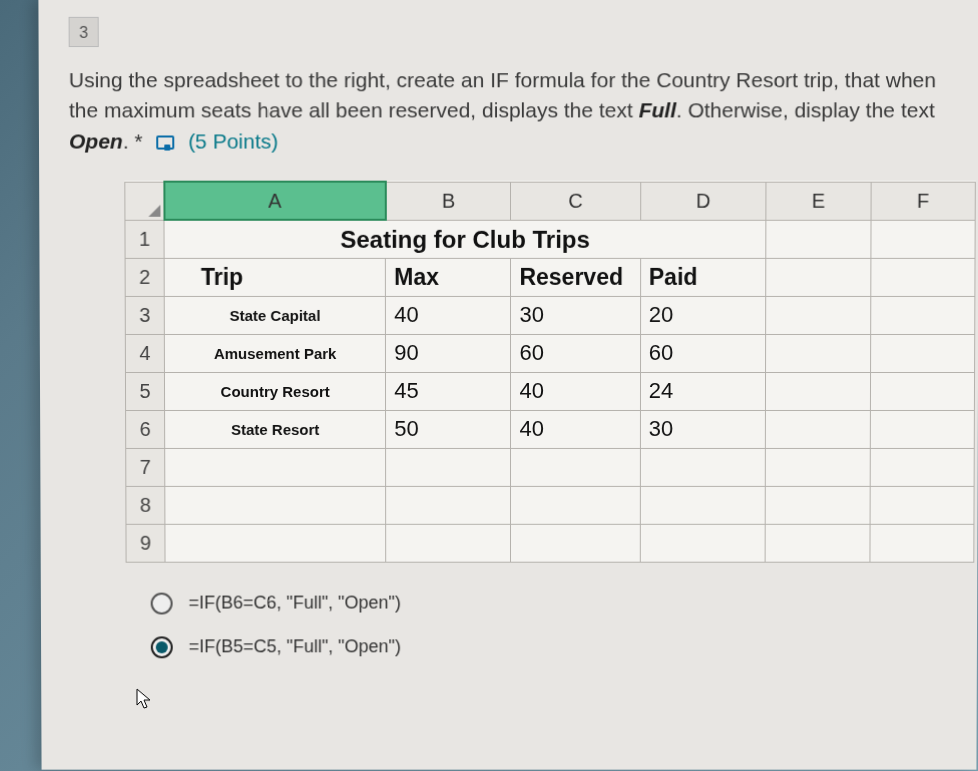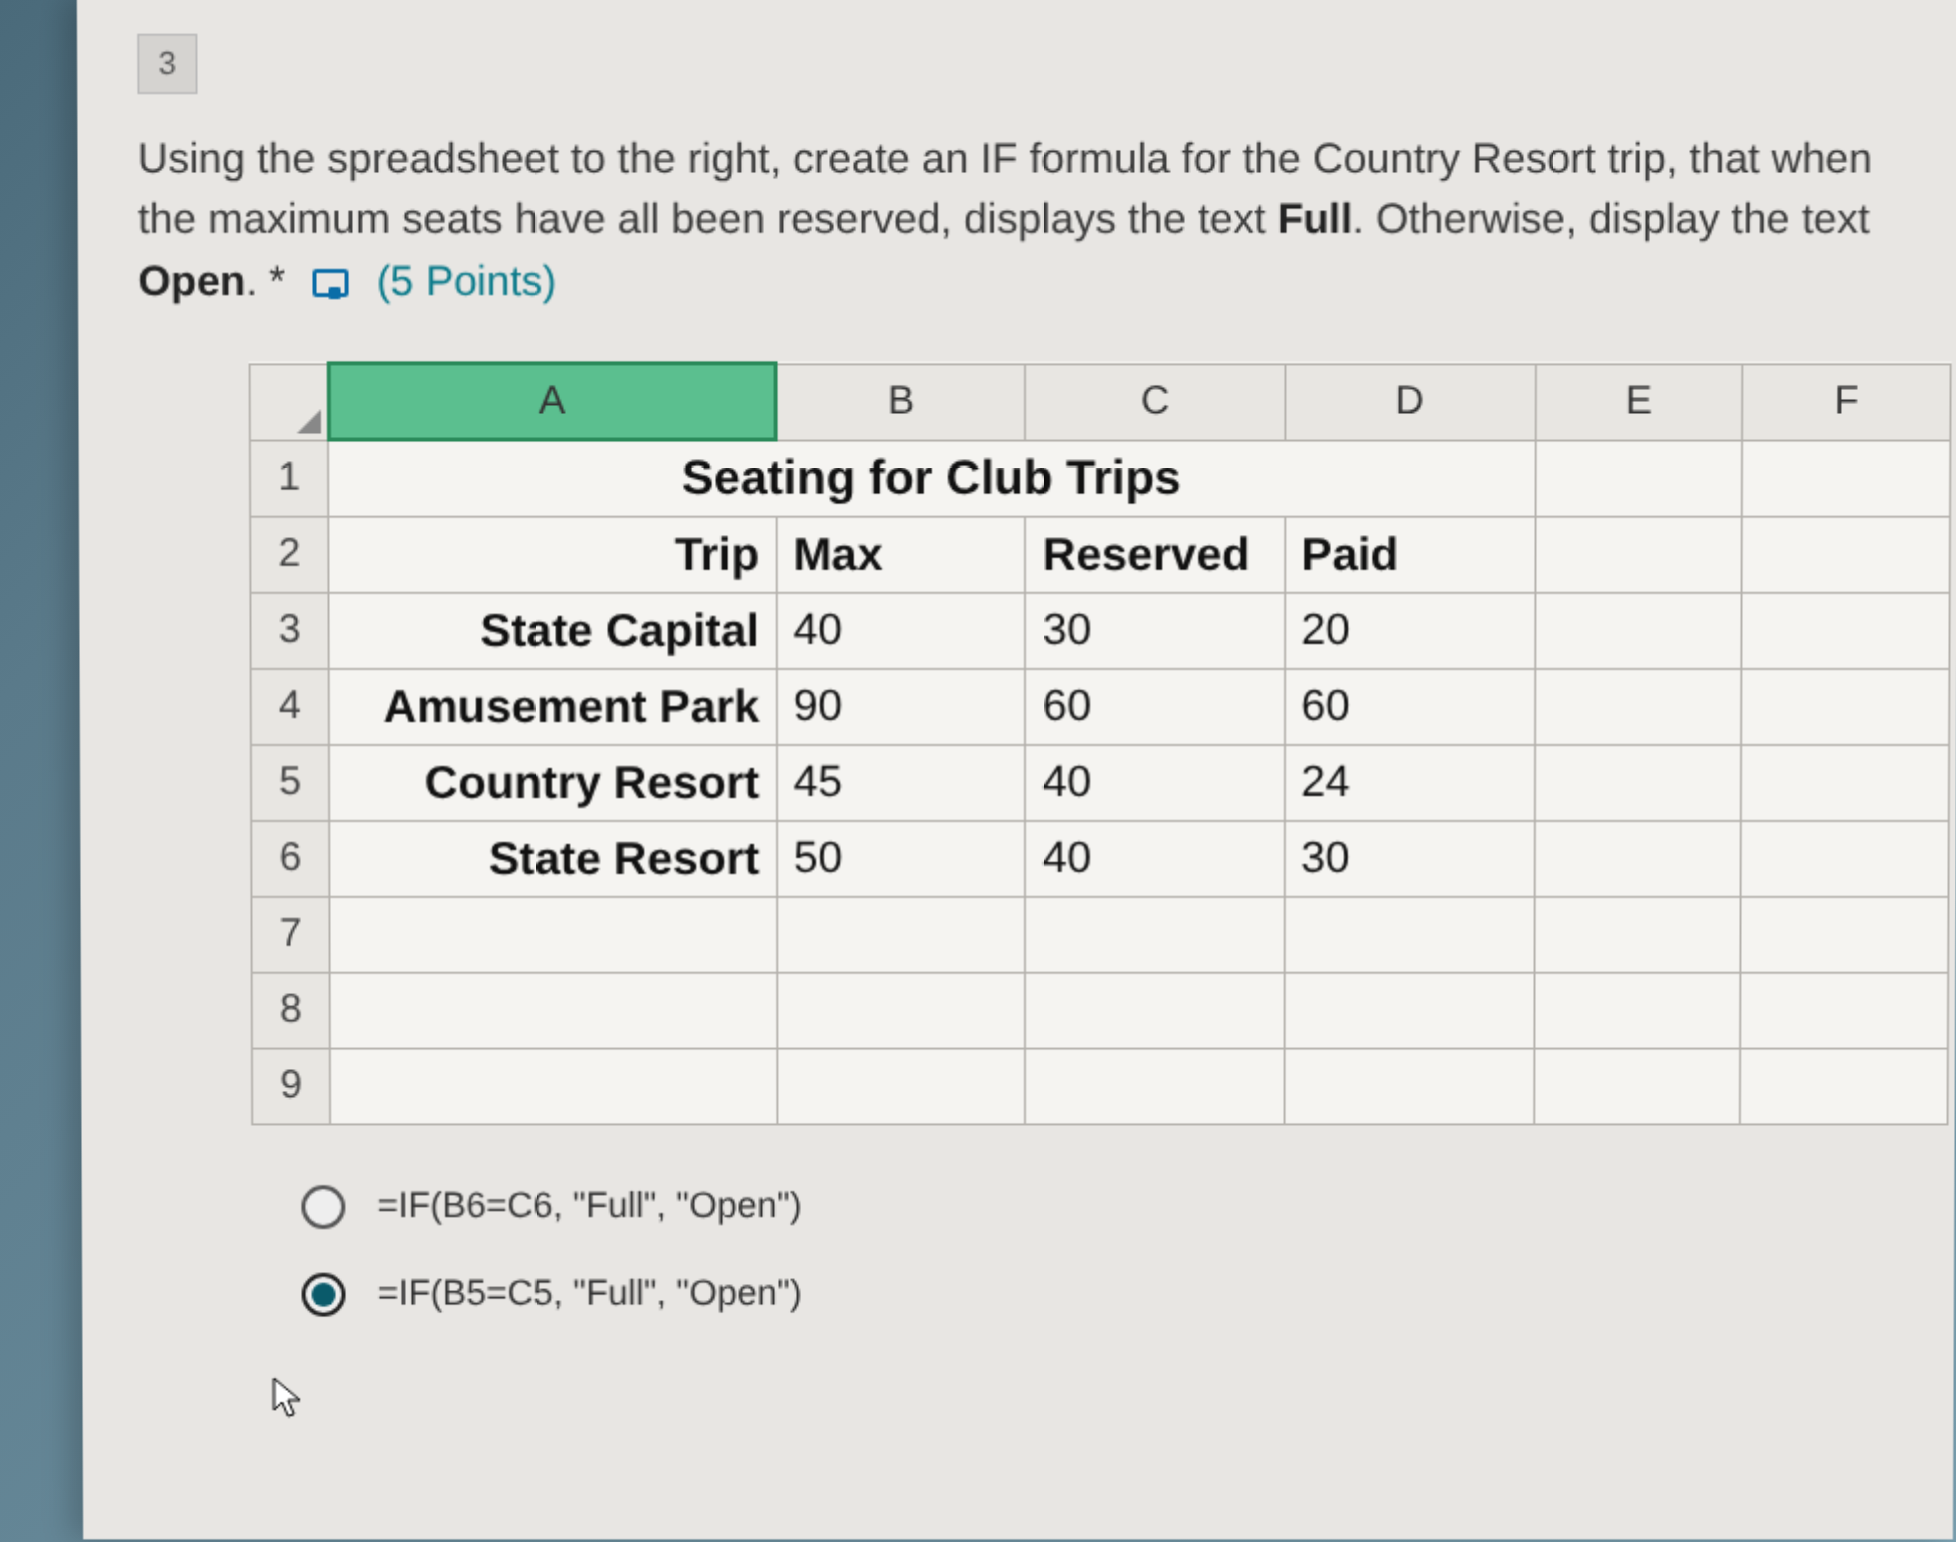--- a/index.html
+++ b/index.html
@@ -35,21 +35,21 @@
     color: #555;
     font-size: 16px;
     margin-bottom: 18px;
   }
   .question {
     font-size: 21px;
     color: #3a3a3a;
     line-height: 1.45;
     margin: 0 0 24px 0;
   }
-  .question b { font-weight: 700; color: #222; }
+  .question b { font-weight: 700; color: #222; font-style: italic; }
   .asterisk { color: #333; }
   .immersive-icon {
     display: inline-block;
     width: 18px;
     height: 14px;
     border: 2px solid #0a6da8;
     border-radius: 2px;
     position: relative;
     vertical-align: middle;
     margin: 0 2px;
@@ -110,22 +110,22 @@
     width: 40px;
     font-size: 20px;
   }
   .title-row td.merged {
     text-align: center;
     font-weight: 700;
     font-size: 24px;
     color: #111;
   }
   .hdr { font-weight: 700; text-align: left; font-size: 23px; color:#111; }
-  .hdr.trip { text-align: right; padding-left: 36px; }
-  .trip-cell { text-align: right; font-weight: 600; color: #111; font-size: 23px; }
+  .hdr.trip { text-align: left; padding-left: 36px; }
+  .trip-cell { text-align: center; font-weight: 600; color: #111; font-size: 15px; }
   .num { font-weight: 500; color: #111; font-size: 22px; padding-right: 20px;}
   .colA { width: 230px; }
   .colB, .colC, .colD { width: 130px; }
   .colE, .colF { width: 110px; }
   
   .options { margin-left: 80px; }
   .option {
     display: flex;
     align-items: center;
     margin-bottom: 22px;

